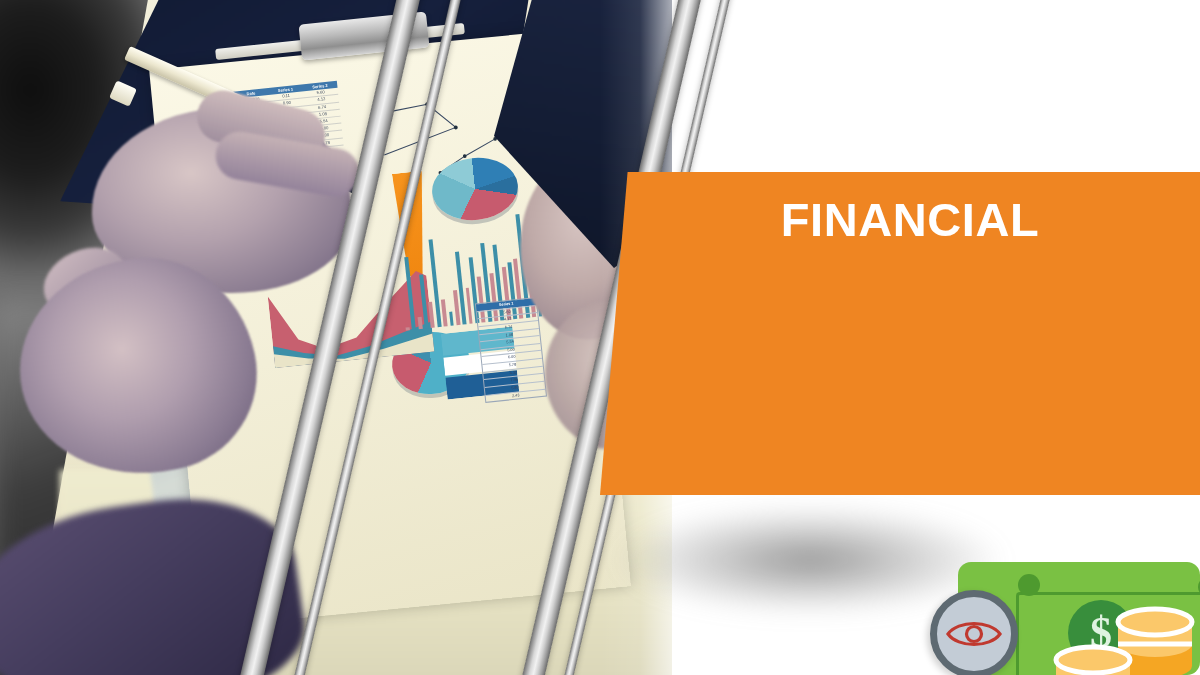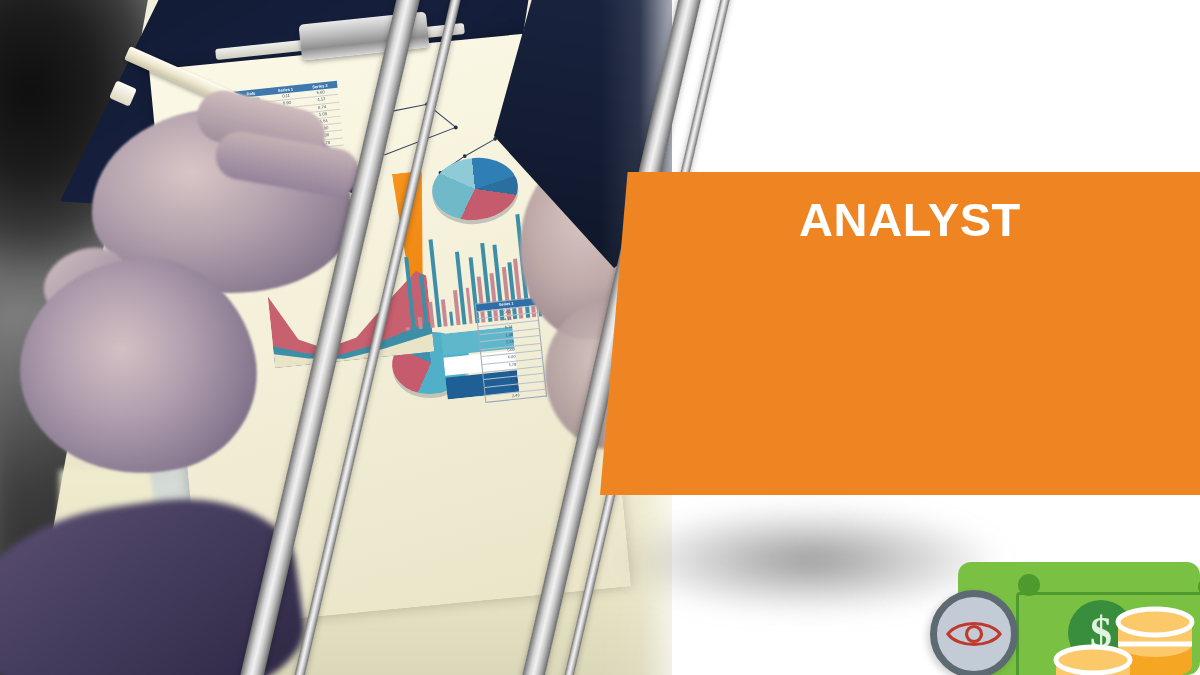--- a/index.html
+++ b/index.html
@@ -589,21 +589,21 @@
   </div>
 
   <div class="stripe stripe-c"></div>
   <div class="stripe stripe-d"></div>
 
   <div class="smudge"></div>
 
   <div class="banner-edge"></div>
   <div class="banner"></div>
   <div class="banner-title">
-    <span>ANALYST</span>
+    <span>FINANCIAL</span>
   </div>
 
   <div class="money">
     <div class="bill">
       <div class="bill-corner"></div>
       <div class="bill-frame"></div>
       <div class="bill-dot-l"></div>
       <div class="bill-dot-r"></div>
       <div class="bill-seal">
         <div class="dsign">$</div>

